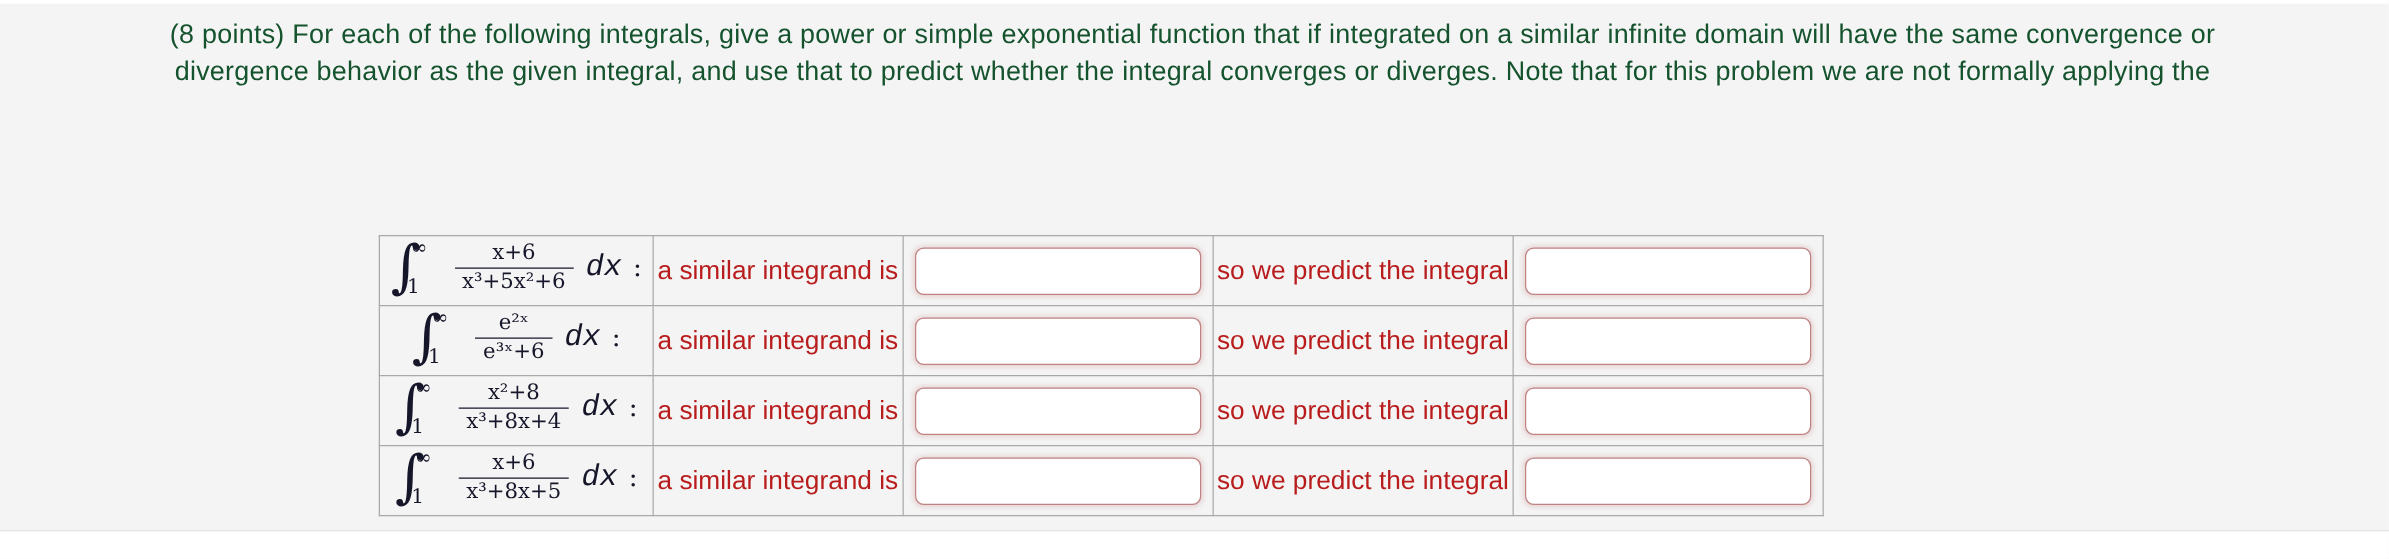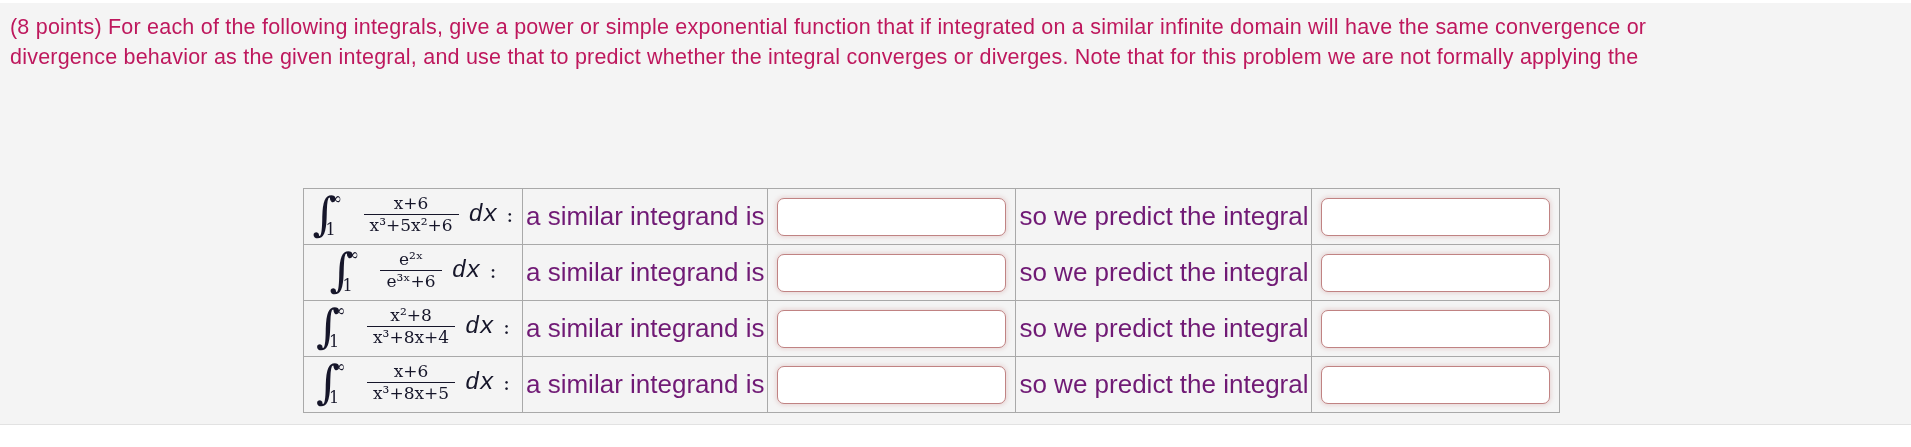--- a/index.html
+++ b/index.html
@@ -23,22 +23,23 @@
     border-bottom: 1px solid #e2e2e2;
     box-sizing: border-box;
   }
   .prompt {
     position: absolute;
     left: 10px;
     top: 9px;
     width: 1888px;
     font-size: 21.5px;
     line-height: 30px;
-    color: #be185d;
+    color: #14532d;
     letter-spacing: 0.01em;
+    text-align: center;
   }
   .prompt p {
     margin: 0;
   }
   .prompt p.note {
     font-style: italic;
     margin-top: 4px;
   }
   .prompt p.note b {
     font-weight: bold;
@@ -58,22 +59,22 @@
     vertical-align: middle;
     background: #f4f4f4;
   }
   .c-int {
     width: 218px;
     height: 55px;
     text-align: center;
   }
   .c-lbl {
     padding: 0 3px 0 3px !important;
-    font-size: 26px;
-    color: #701a75;
+    font-size: 21px;
+    color: #b91c1c;
     white-space: nowrap;
   }
   .c-box {
     padding: 0 !important;
     width: 247px;
   }
 
   
   .math {
     font-family: "DejaVu Serif", serif;

